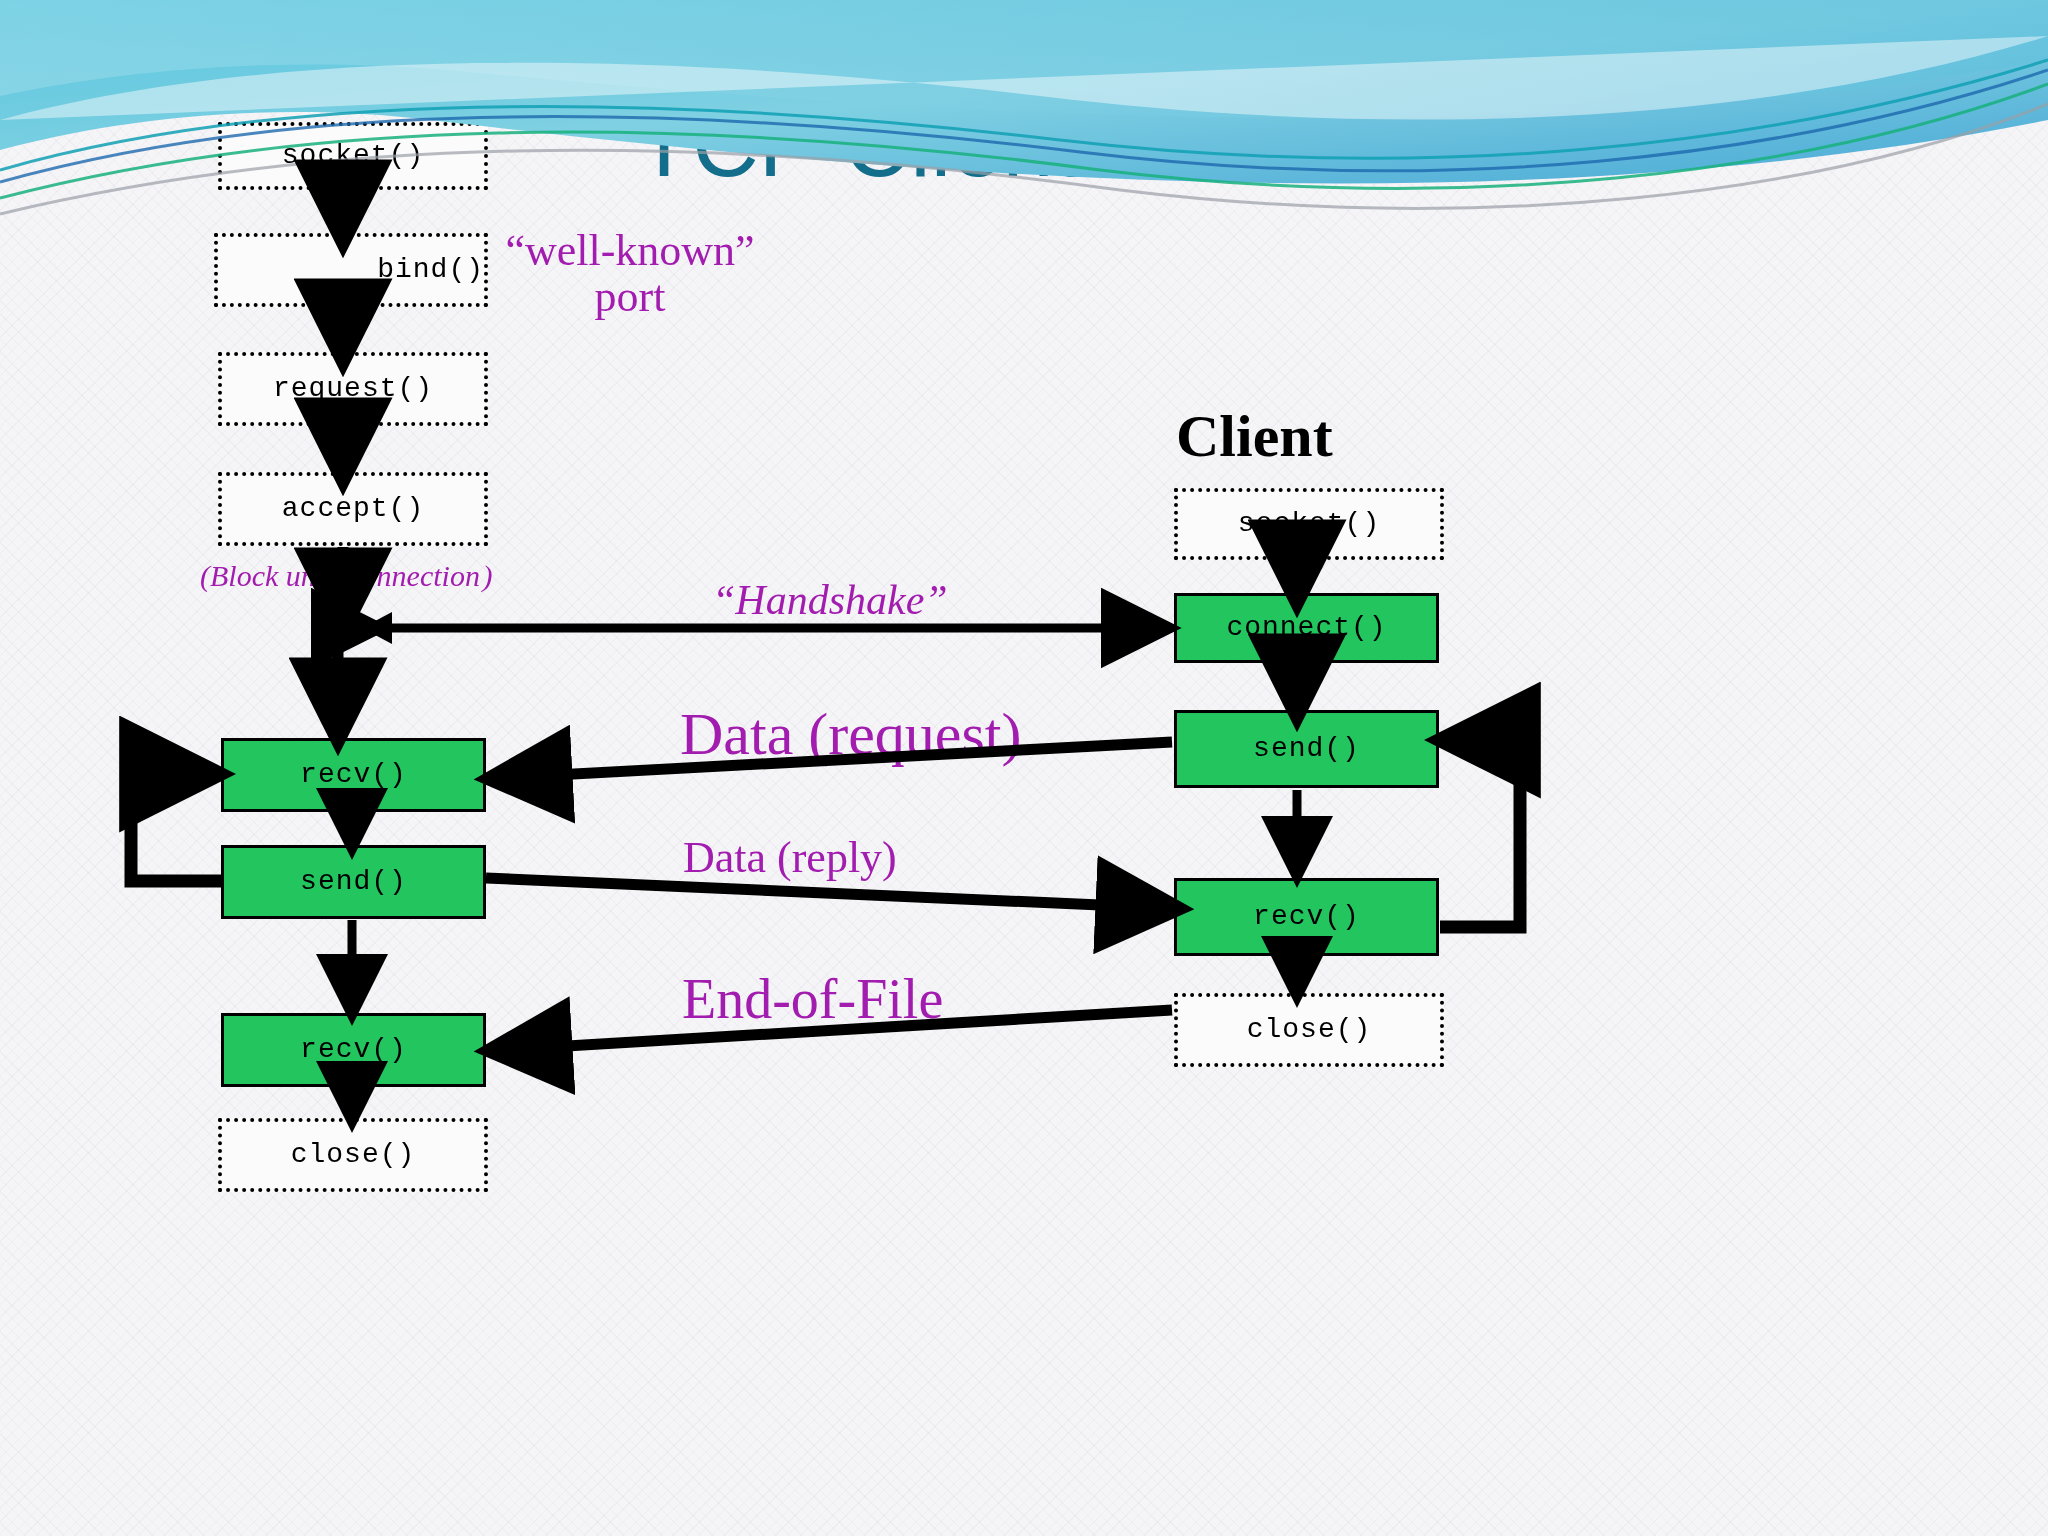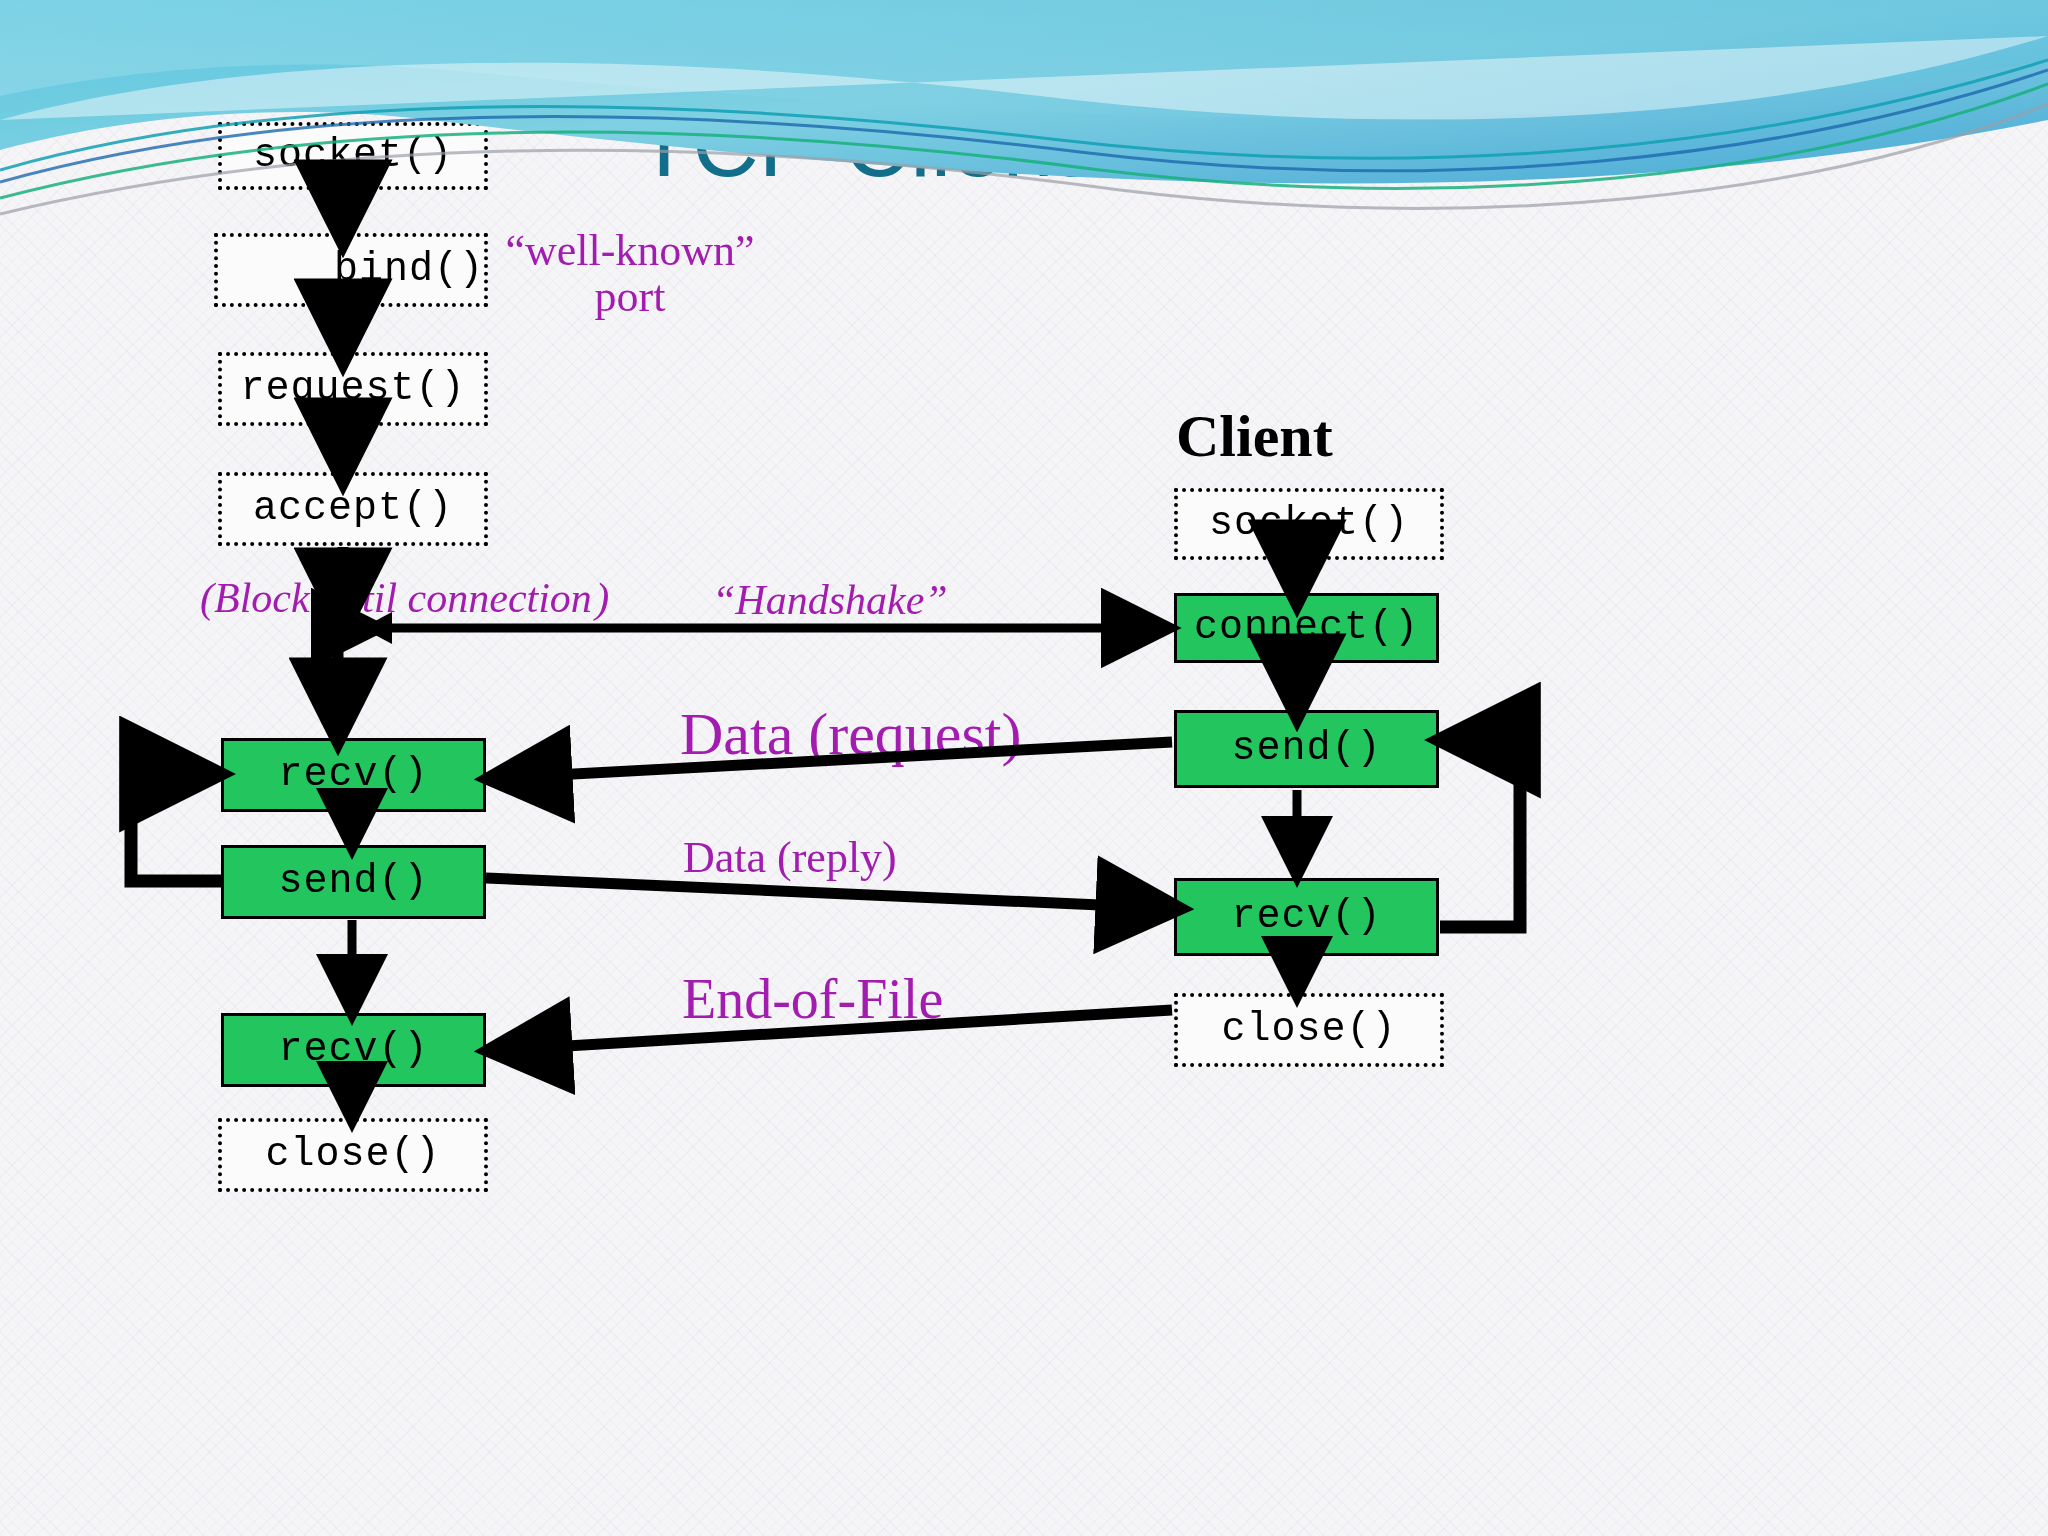--- a/index.html
+++ b/index.html
@@ -23,21 +23,21 @@
     display:flex;align-items:center;justify-content:center;
     font-family:"Liberation Mono","DejaVu Sans Mono",monospace;
     color:#000;white-space:nowrap;
   }
   .box.dotted{
     border:4px dotted #000;background:#fbfbfc;
   }
   .box.filled{
     border:3px solid #000;background:#22c55e;
   }
-  .box .lbl{font-size:40px;letter-spacing:1px;line-height:1;}
+  .box .lbl{font-size:28px;letter-spacing:1px;line-height:1;}
   .hdr{
     position:absolute;font-family:"Liberation Serif",serif;font-weight:bold;
     color:#000;white-space:nowrap;
   }
   .title{
     position:absolute;font-family:"Liberation Sans",sans-serif;
     color:#126E8A;white-space:nowrap;font-weight:400;
   }
   .ann{
     position:absolute;font-family:"Liberation Serif",serif;color:#a21caf;
@@ -160,21 +160,21 @@
 </div>
 <div class="box dotted" style="left:1174px;top:993px;width:270px;height:74px;">
   <span class="lbl">close()</span>
 </div>
 
 <div class="ann" style="left:505px;top:228px;width:250px;font-size:44px;">
   <div>“well-known”</div>
   <div>port</div>
 </div>
 
-<div class="ann it" style="left:200px;top:560px;font-size:42px;margin-top:16px;">(Block until connection )</div>
+<div class="ann it" style="left:200px;top:560px;font-size:30px;">(Block until connection )</div>
 
 <div class="ann it" style="left:712px;top:578px;font-size:42px;">“Handshake”</div>
 
 <div class="ann" style="left:680px;top:703px;font-size:60px;">Data (request)</div>
 
 <div class="ann" style="left:683px;top:835px;font-size:44px;">Data (reply)</div>
 
 <div class="ann" style="left:682px;top:970px;font-size:56px;">End-of-File</div>
 
 </body></html>

